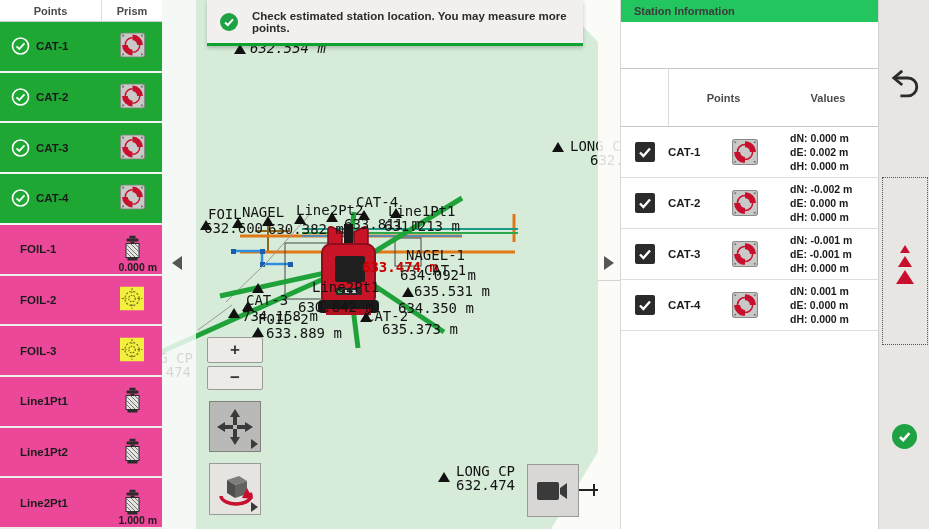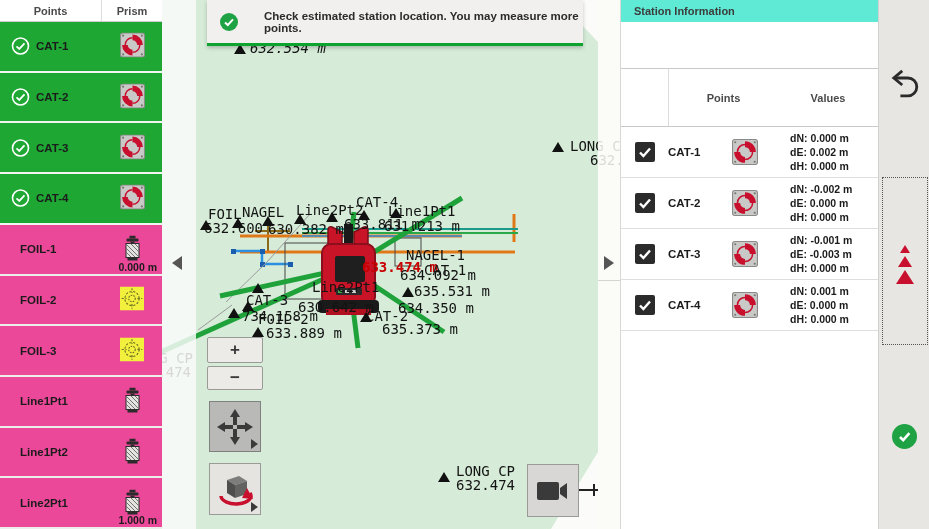--- a/index.html
+++ b/index.html
@@ -33,34 +33,34 @@
   .gutterR{position:absolute;right:0;top:0;width:22px;height:529px;background:rgba(250,250,248,0.86);z-index:6;}
   .garrow{position:absolute;width:0;height:0;cursor:pointer;}
   .garrow.left{left:10px;top:256px;border-top:7px solid transparent;border-bottom:7px solid transparent;border-right:10px solid #555;}
   .garrow.right{left:6px;top:256px;border-top:7px solid transparent;border-bottom:7px solid transparent;border-left:10px solid #555;}
   .gutline{position:absolute;left:0;top:280px;width:22px;height:1px;background:#d4d4d2;}
 
   .notif{position:absolute;left:45px;top:0;width:376px;height:43px;background:#f1f0ee;z-index:7;
          border-bottom:3px solid #0ca32e;box-shadow:0 2px 4px rgba(0,0,0,0.22);
          display:flex;align-items:center;}
   .notif .nicon{width:18px;height:18px;margin-left:13px;flex:none;}
-  .notif .ntext{margin-left:26px;font-size:11.5px;font-weight:bold;color:#2b2b2b;}
+  .notif .ntext{margin-left:14px;font-size:11.5px;font-weight:bold;color:#2b2b2b;}
 
   .mapbtn{position:absolute;z-index:5;box-sizing:border-box;display:flex;align-items:center;justify-content:center;cursor:pointer;}
   .zbtn{left:45px;width:56px;height:26px;background:#ecebe8;border:1px solid #9a9a98;border-radius:2px;
         font-size:17px;font-weight:bold;color:#3a3a3a;}
   .zplus{top:337px;} .zminus{top:366px;height:24px;}
   .panbtn{left:47px;top:401px;width:52px;height:51px;background:#b9b9b7;border:1px solid #80807e;}
   .rotbtn{left:47px;top:463px;width:52px;height:52px;background:#e5e4e1;border:1px solid #9a9a98;}
   .cambtn{left:365px;top:464px;width:52px;height:53px;background:#d8d7d5;border:1px solid #9a9a98;}
   .corner{position:absolute;right:2px;bottom:2px;width:0;height:0;border-top:5px solid transparent;border-bottom:5px solid transparent;border-left:7px solid #3a3a3a;}
 
   
   .panel{position:absolute;left:620px;top:0;width:258px;height:529px;background:#fff;border-left:1px solid #d8d8d6;box-sizing:border-box;}
-  .sp-head{height:22px;background:#5eead4;font-size:11px;font-weight:bold;color:#3c3c3c;line-height:22px;padding-left:13px;}
+  .sp-head{height:22px;background:#22c55e;font-size:11px;font-weight:bold;color:#3c3c3c;line-height:22px;padding-left:13px;}
   .tabs{display:flex;height:46px;border-bottom:1px solid #c9c9c7;}
   .tab{flex:1;display:flex;align-items:center;justify-content:center;font-size:11px;font-weight:bold;color:#4a4a4a;cursor:pointer;}
   .tab.inactive{background:#dcdcda;border-left:1px solid #c9c9c7;}
   .thead{height:57px;display:grid;grid-template-columns:47px 110px 1fr;border-bottom:1px solid #c9c9c7;align-items:center;}
   .thead .tc{font-size:11px;font-weight:bold;color:#4a4a4a;text-align:center;}
   .thead .tc.first{border-left:1px solid #dcdcdc;height:100%;display:flex;align-items:center;justify-content:center;}
   .mrow{height:50px;display:grid;grid-template-columns:47px 64px 46px 1fr;align-items:center;border-bottom:1px solid #dedede;}
   .mrow .cb{width:20px;height:20px;background:#2b2b2b;border-radius:2px;margin:0 auto;display:flex;align-items:center;justify-content:center;cursor:pointer;}
   .mrow .mname{font-size:11.5px;font-weight:bold;color:#1b1b1b;}
   .mrow .micon{width:26px;height:26px;}
@@ -510,21 +510,21 @@
             <path d="M5 12 A7 7 0 0 1 12 5" fill="none" stroke="#c8102e" stroke-width="1.4"></path>
             <path d="M19 12 A7 7 0 0 1 12 19" fill="none" stroke="#c8102e" stroke-width="1.4"></path>
             <circle cx="3" cy="3" r="1" fill="#77776f"></circle>
             <circle cx="21" cy="3" r="1" fill="#77776f"></circle>
             <circle cx="3" cy="21" r="1" fill="#77776f"></circle>
             <circle cx="21" cy="21" r="1" fill="#77776f"></circle>
           </svg>
         </span>
         <span class="mvals">
           <div>dN: -0.001 m</div>
-          <div>dE: -0.003 m</div>
+          <div>dE: -0.001 m</div>
           <div>dH: 0.000 m</div>
         </span>
       </div>
       <div class="mrow">
         <span class="cb">
           <svg width="14" height="14" viewBox="0 0 14 14">
             <path d="M2 7.5 L5.4 11 L12 3.5" fill="none" stroke="#fff" stroke-width="2.4"></path>
           </svg>
         </span>
         <span class="mname">CAT-4</span>

